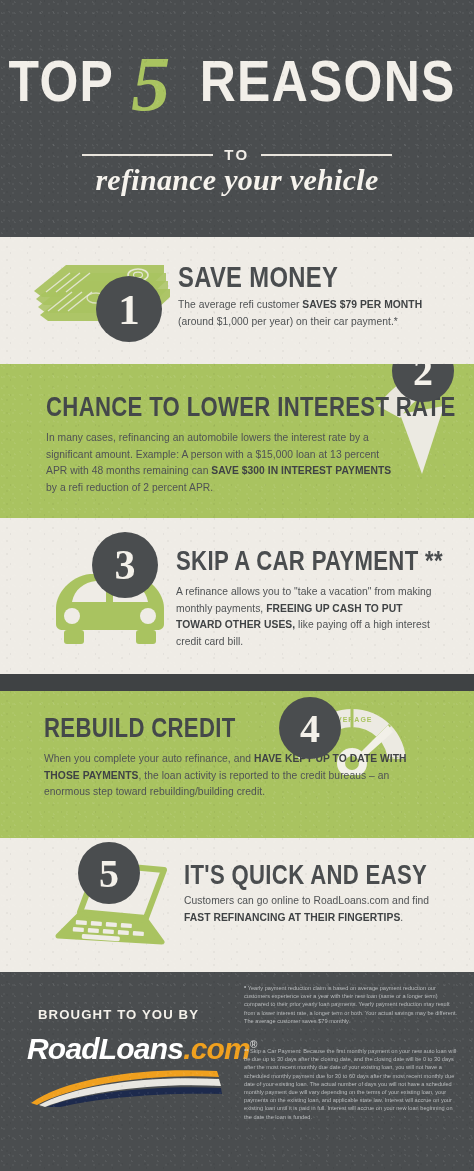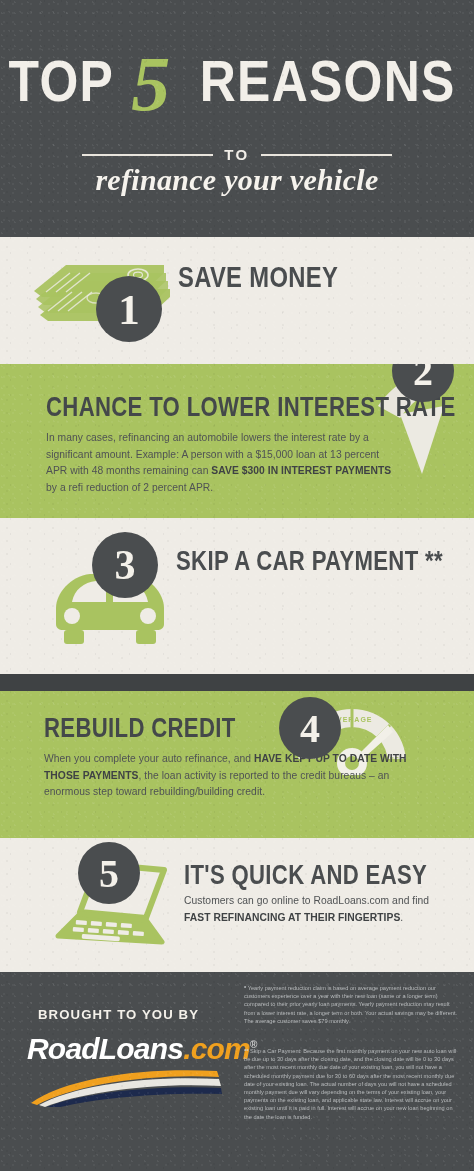--- a/index.html
+++ b/index.html
@@ -185,20 +185,21 @@
         <path d="M22 60 L46 41"></path>
           <path d="M32 60 L56 41"></path>
           <path d="M42 60 L66 41"></path>
       </g>
       <ellipse cx="112" cy="24" rx="10" ry="6" fill="none" stroke="#efece6" stroke-width="1.6" opacity=".85"></ellipse>
       <ellipse cx="112" cy="24" rx="4.5" ry="2.8" fill="none" stroke="#efece6" stroke-width="1.2" opacity=".85"></ellipse>
       <ellipse cx="70" cy="47" rx="9" ry="5" fill="none" stroke="#efece6" stroke-width="1.4" opacity=".7"></ellipse>
     </svg>
     <div class="badge" id="badge1">1</div>
     <div class="sec-title" id="title1">SAVE MONEY</div>
+    <div class="sec-body" id="body1">The average refi customer <b>SAVES $79 PER MONTH</b> (around $1,000 per year) on their car payment.*</div>
   </div>
 
   <div class="band band-green noise" id="sec2">
     <svg id="arrow-icon" width="92" height="118" viewBox="0 0 92 118">
       <path d="M74 2 C48 10 26 26 14 44 L36 56 C46 42 60 30 78 24 Z" fill="#e9e6de"></path>
       <path d="M36 52 L80 44 L58 112 Z" fill="#eceae2"></path>
     </svg>
     <div class="badge" id="badge2">2</div>
     <div class="sec-title" id="title2">CHANCE TO LOWER INTEREST RATE</div>
     <div class="sec-body" id="body2">In many cases, refinancing an automobile lowers the interest rate by a significant amount. Example: A person with a $15,000 loan at 13 percent APR with 48 months remaining can <b>SAVE $300 IN INTEREST PAYMENTS</b> by a refi reduction of 2 percent APR.</div>
@@ -211,20 +212,21 @@
         <rect x="14" y="62" width="20" height="14" rx="3"></rect>
         <rect x="86" y="62" width="20" height="14" rx="3"></rect>
       </g>
       <path d="M22 34 C24 22 34 14 46 13 L74 13 C86 14 96 22 98 34 Z" fill="#efece6"></path>
       <circle cx="22" cy="48" r="8" fill="#efece6"></circle>
       <circle cx="98" cy="48" r="8" fill="#efece6"></circle>
       <rect x="56" y="13" width="7" height="21" fill="#a9c360"></rect>
     </svg>
     <div class="badge" id="badge3">3</div>
     <div class="sec-title" id="title3">SKIP A CAR PAYMENT **</div>
+    <div class="sec-body" id="body3">A refinance allows you to "take a vacation" from making monthly payments, <b>FREEING UP CASH TO PUT TOWARD OTHER USES,</b> like paying off a high interest credit card bill.</div>
   </div>
 
   <div class="band band-green noise" id="sec4">
     <svg id="gauge-icon" width="120" height="72" viewBox="0 0 120 72">
       <path d="M60 6 A54 54 0 0 1 114 60 L96 60 A36 36 0 0 0 60 24 Z" fill="#eceae2"></path>
       <path d="M60 6 A54 54 0 0 0 6 60 L24 60 A36 36 0 0 1 60 24 Z" fill="#eceae2"></path>
       <path d="M60 6 L60 24" stroke="#a9c360" stroke-width="3"></path>
       <path d="M22 22 L35 35" stroke="#a9c360" stroke-width="3"></path>
       <path d="M98 22 L85 35" stroke="#a9c360" stroke-width="3"></path>
       <path d="M6 58 L24 58" stroke="#a9c360" stroke-width="4"></path>

